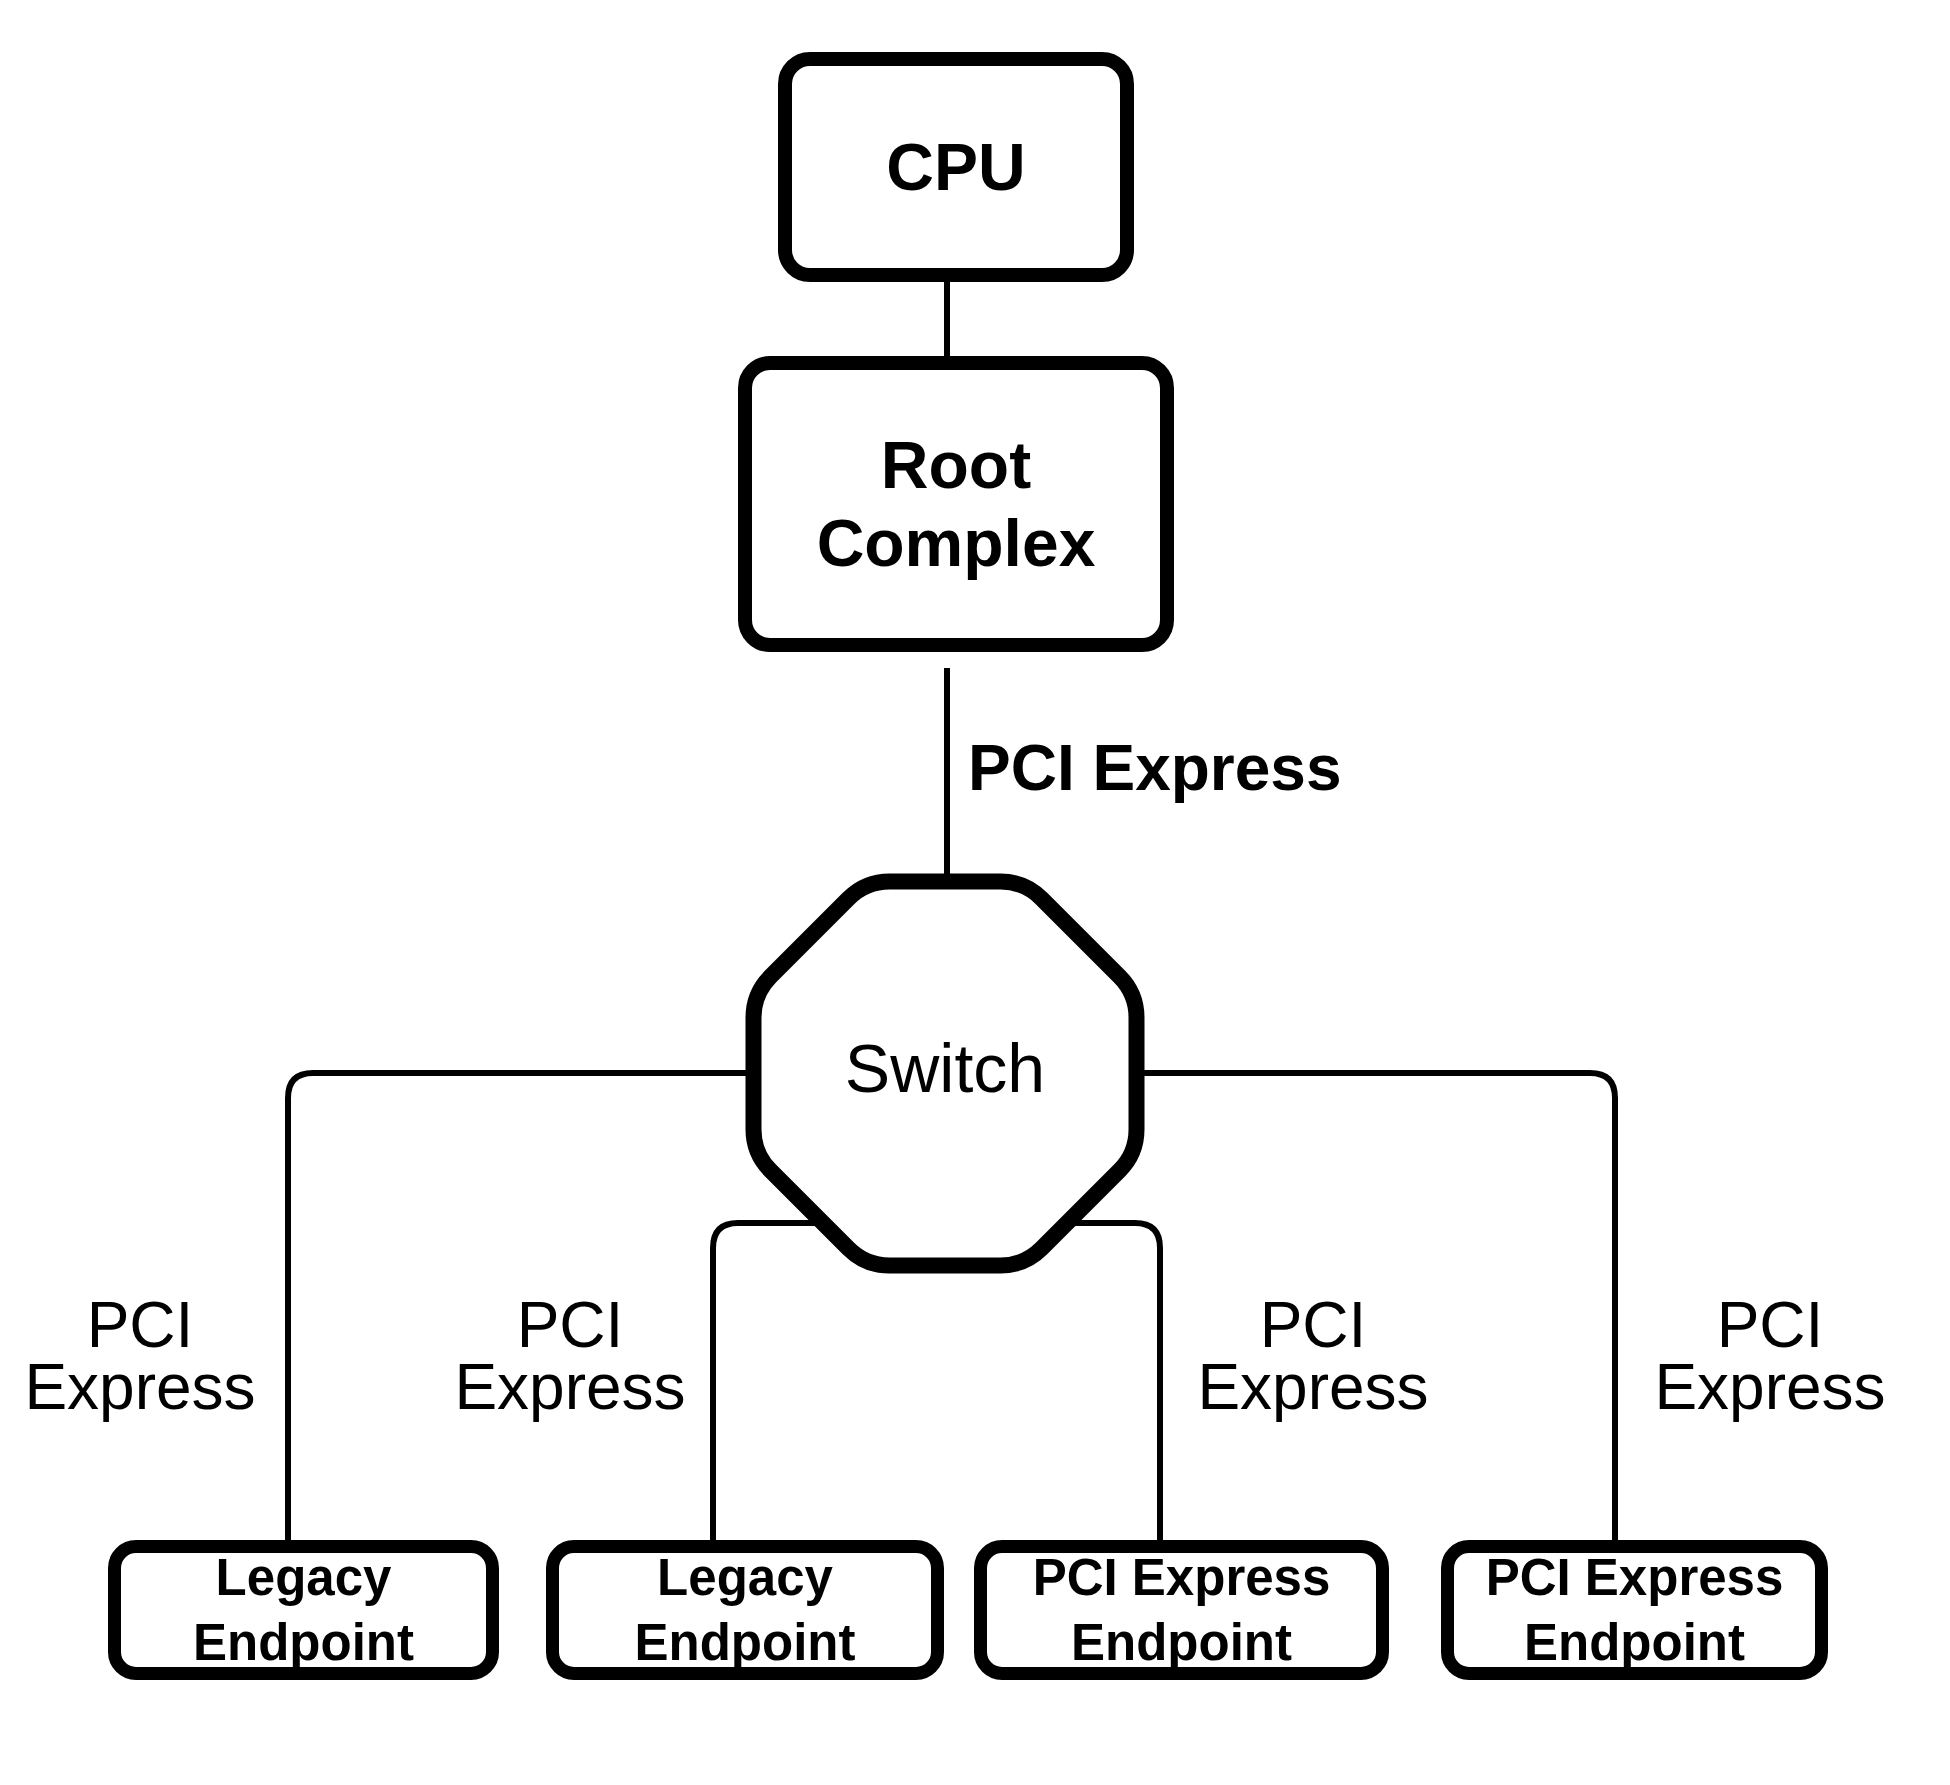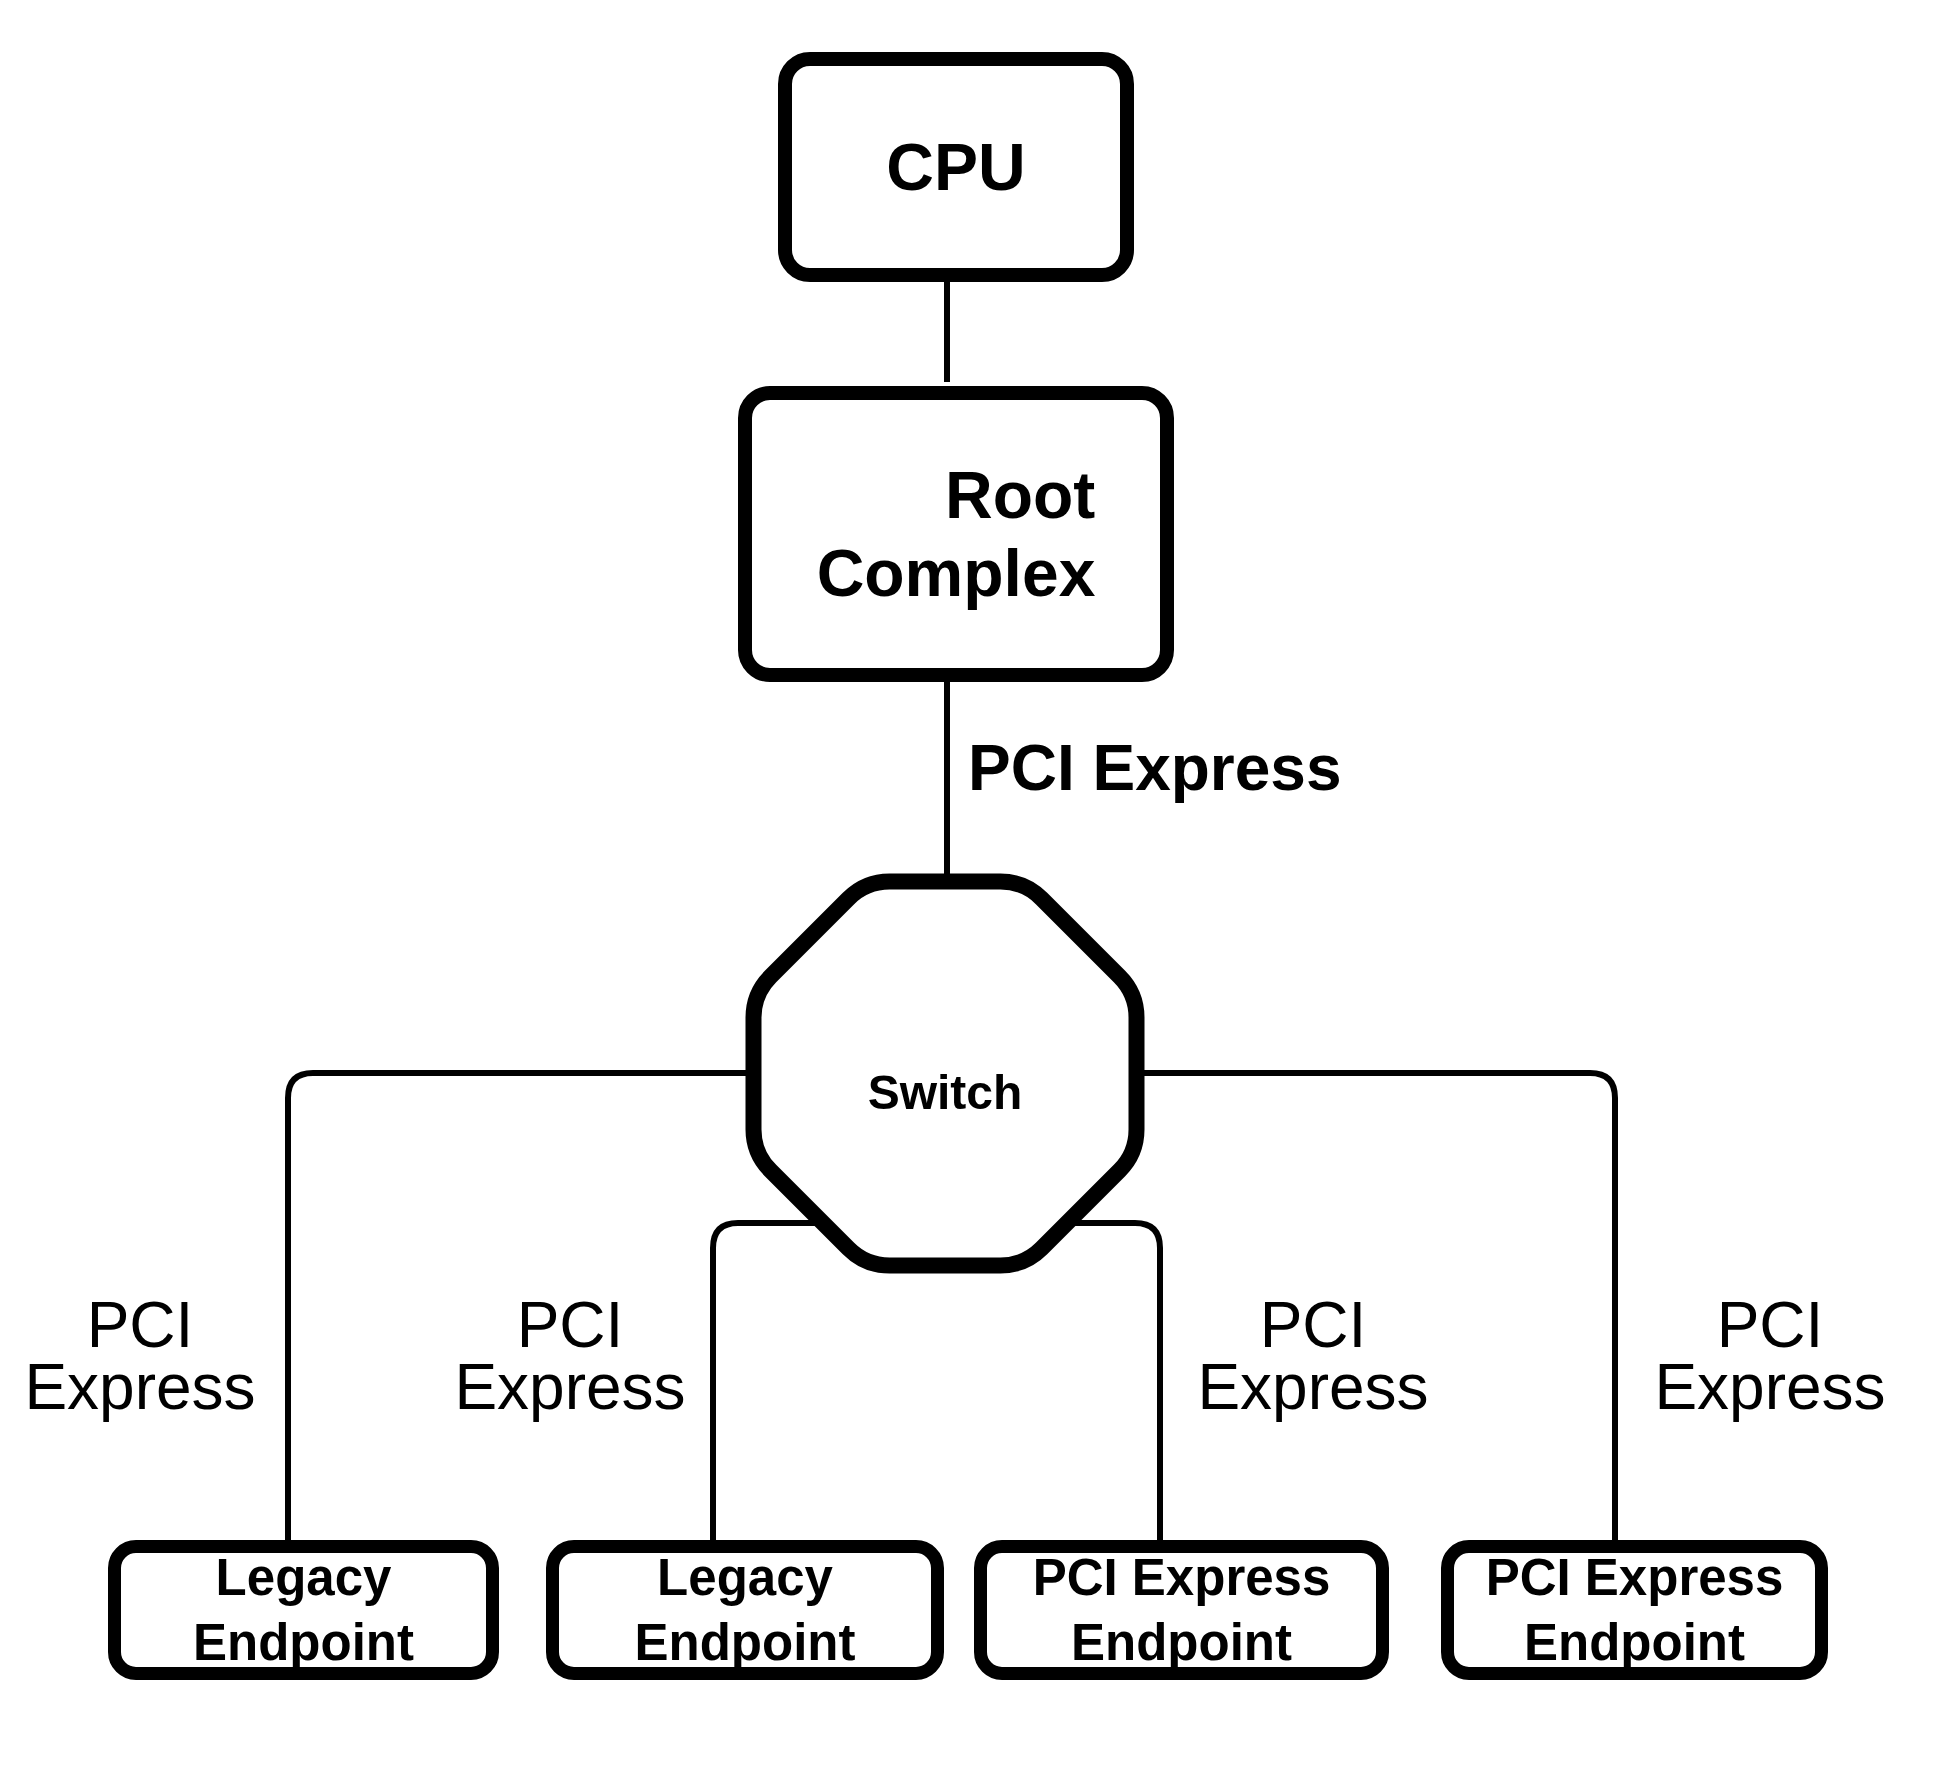--- a/index.html
+++ b/index.html
@@ -35,46 +35,44 @@
     text-align: center;
     font-weight: bold;
     margin-left: 16px;
   }
   #cpu-box {
     left: 762px; top: 52px;
     width: 356px; height: 230px;
     font-size: 66px;
   }
   #rc-box {
-    left: 722px; top: 386px;
+    left: 722px; top: 356px;
     width: 436px; height: 296px;
     font-size: 66px;
     line-height: 78px;
-    text-align: right;
   }
   .ep-box {
     top: 1540px;
     height: 140px;
     border-width: 13px;
     border-radius: 28px;
     font-size: 51px;
     line-height: 65px;
   }
   #ep1-box { left: 92px;   width: 391px; }
   #ep2-box { left: 530px;  width: 398px; }
   #ep3-box { left: 958px;  width: 415px; }
   #ep4-box { left: 1425px; width: 387px; }
   #switch-label {
     position: absolute;
     left: 945px; top: 1068px;
     transform: translate(-50%, -50%);
-    font-size: 48px;
-    font-weight: bold;
+    font-size: 68px;
+    font-weight: normal;
     white-space: nowrap;
-    margin-top: 24px;
   }
   #mid-link-label {
     position: absolute;
     left: 968px; top: 736px;
     font-size: 64px;
     line-height: 64px;
     font-weight: bold;
     white-space: nowrap;
   }
   .side-label {

